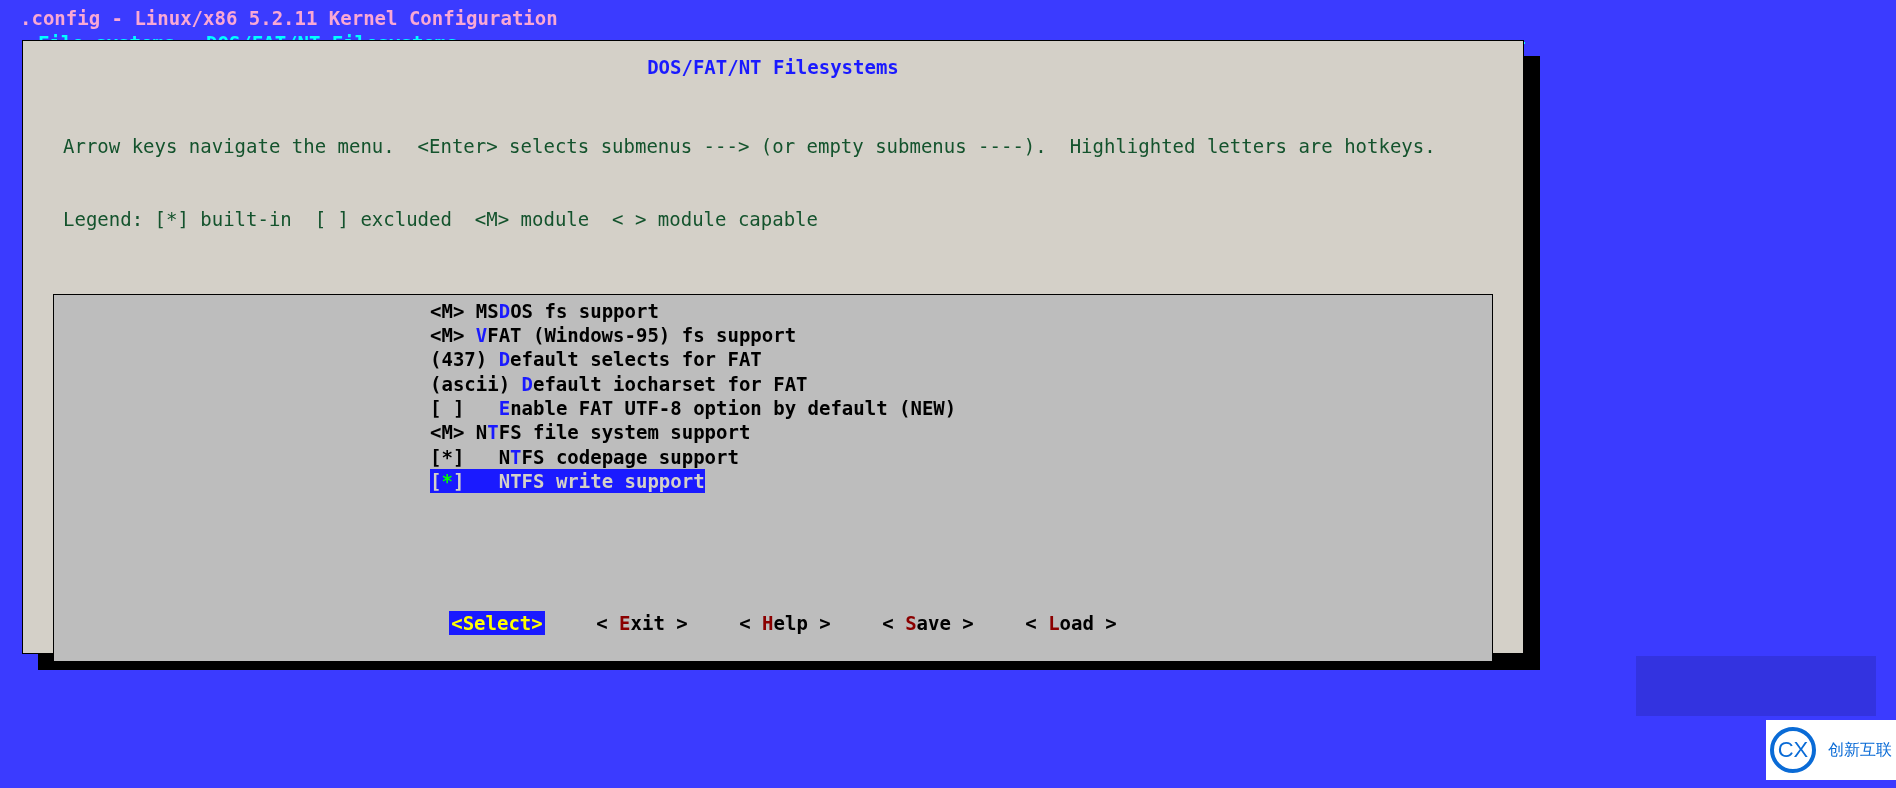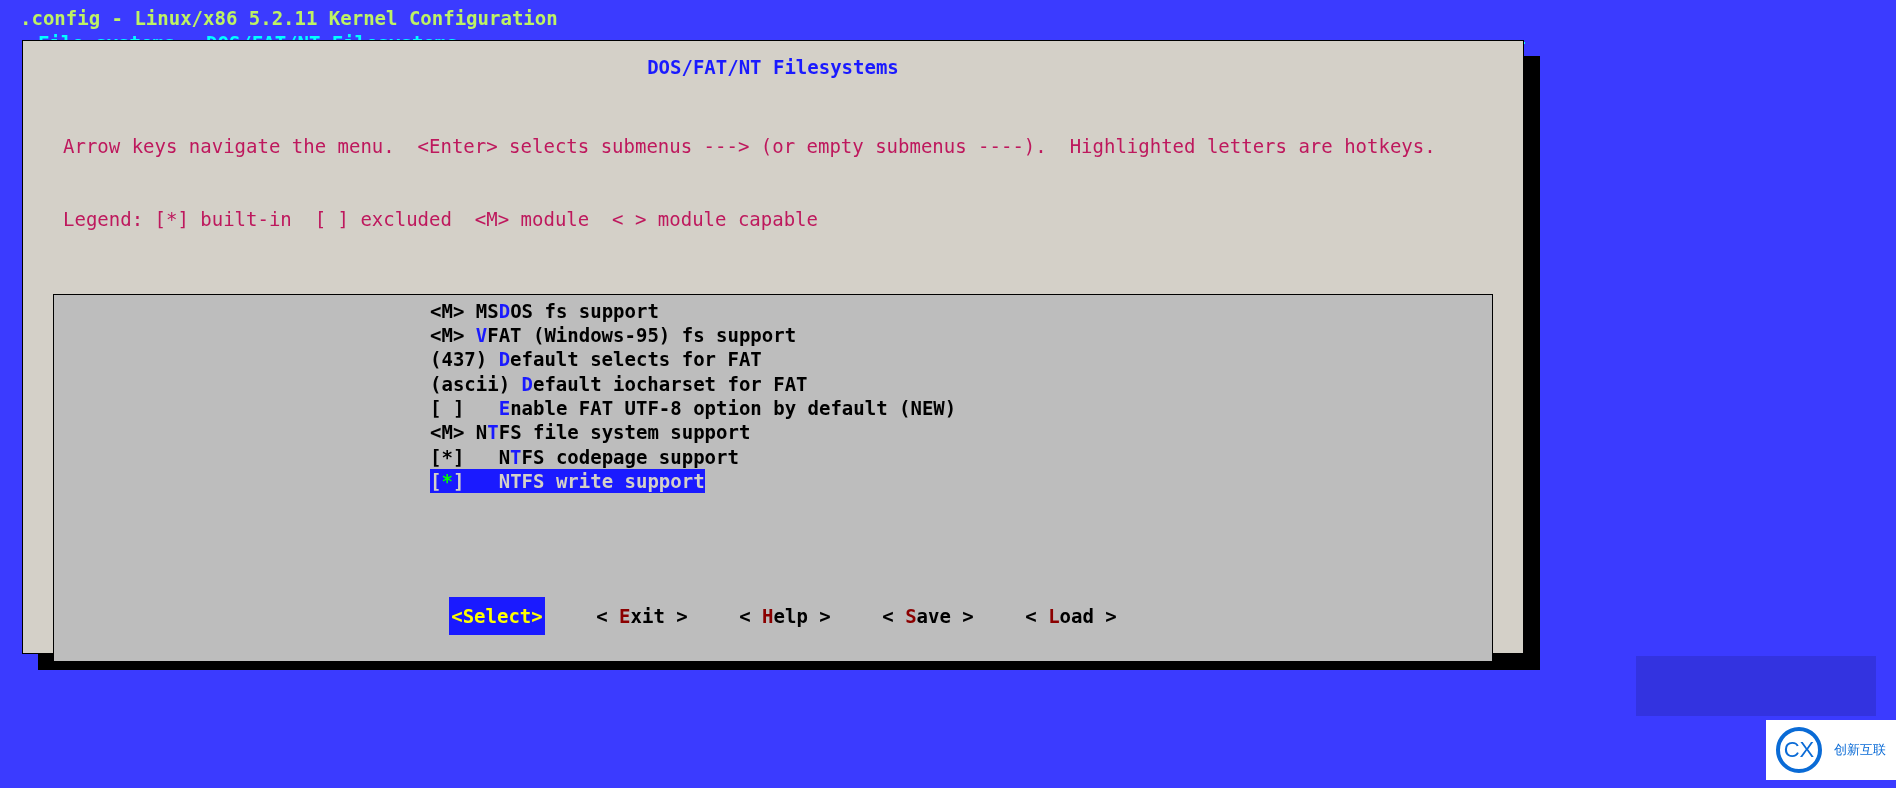--- a/index.html
+++ b/index.html
@@ -14,21 +14,21 @@
     color:#000;
   }
 
   
   .shadow-wrap { position:absolute; left:22px; top:40px; width:1502px; height:614px; }
   .dialog-shadow { position:absolute; left:16px; top:16px; width:1502px; height:614px; background:#000; }
   .dialog { position:absolute; left:0; top:0; width:1502px; height:614px; background:#d4d0c8; border:1px solid #000; }
 
   
   .header-line { position:absolute; white-space:pre; }
-  .hdr1 { left:20px; top:6px; color:#bef264; font-weight:bold; }
+  .hdr1 { left:20px; top:6px; color:#f9a8d4; font-weight:bold; }
   .hdr2 { left:38px; top:31px; color:#00ffff; font-weight:bold; }
   .hdr2b { left:206px; top:31px; color:#00ffff; font-weight:bold; }
   
   .hdr-rule {
     position:absolute;
     left:480px; top:42px;
     height:0;
     width:1045px;
     border-top:2px solid #00ffff;
   }
@@ -36,21 +36,21 @@
   
   .dlg-title {
     text-align:center;
     color:#1a1aff;
     font-weight:bold;
     padding-top:14px;
   }
 
   
   .help {
-    color:#be185d;
+    color:#14532d;
     padding:6px 40px 14px 40px;
     white-space:pre-wrap;
   }
 
   
   .pane {
     margin:0 30px;
     height:368px;
     background:#bdbdbd;
     border:1px solid #000;
@@ -75,42 +75,42 @@
   
   .btnbar {
     position:absolute;
     left:0; right:0; bottom:18px;
     text-align:center;
     color:#000;
     font-weight:bold;
   }
   .btn { display:inline-block; margin:0 20px; }
   .btn .hot { color:#8b0000; }
-  .btn.active { background:#1a1aff; color:#ffff00; padding:7px 2px;margin-left:40px; }
+  .btn.active { background:#1a1aff; color:#ffff00; padding:0 2px;margin-left:40px; }
   .btn.active .hot { color:#ffff00; }
 
   
   .watermark {
     position:absolute;
     right:0; bottom:8px;
     width:130px; height:60px;
     background:#fff;
     display:flex;
     align-items:center;
     justify-content:center;
   }
   .wm-circle {
     width:46px; height:46px;
     border:4px solid #0a6bd6;
     border-radius:50%;
     display:flex; align-items:center; justify-content:center;
     color:#0a6bd6; font-weight:normal; font-size:22px;
     font-family:Arial,sans-serif;
   }
-  .wm-text { font-size:13px; color:#0a6bd6; margin-left:12px; font-family:Arial,sans-serif; }
+  .wm-text { font-size:16px; color:#0a6bd6; margin-left:12px; font-family:Arial,sans-serif; }
 
   
   .ghost {
     position:absolute;
     right:20px; bottom:72px;
     width:240px; height:60px;
     background:rgba(0,0,0,0.35);
     opacity:.35;
   }
 </style>

